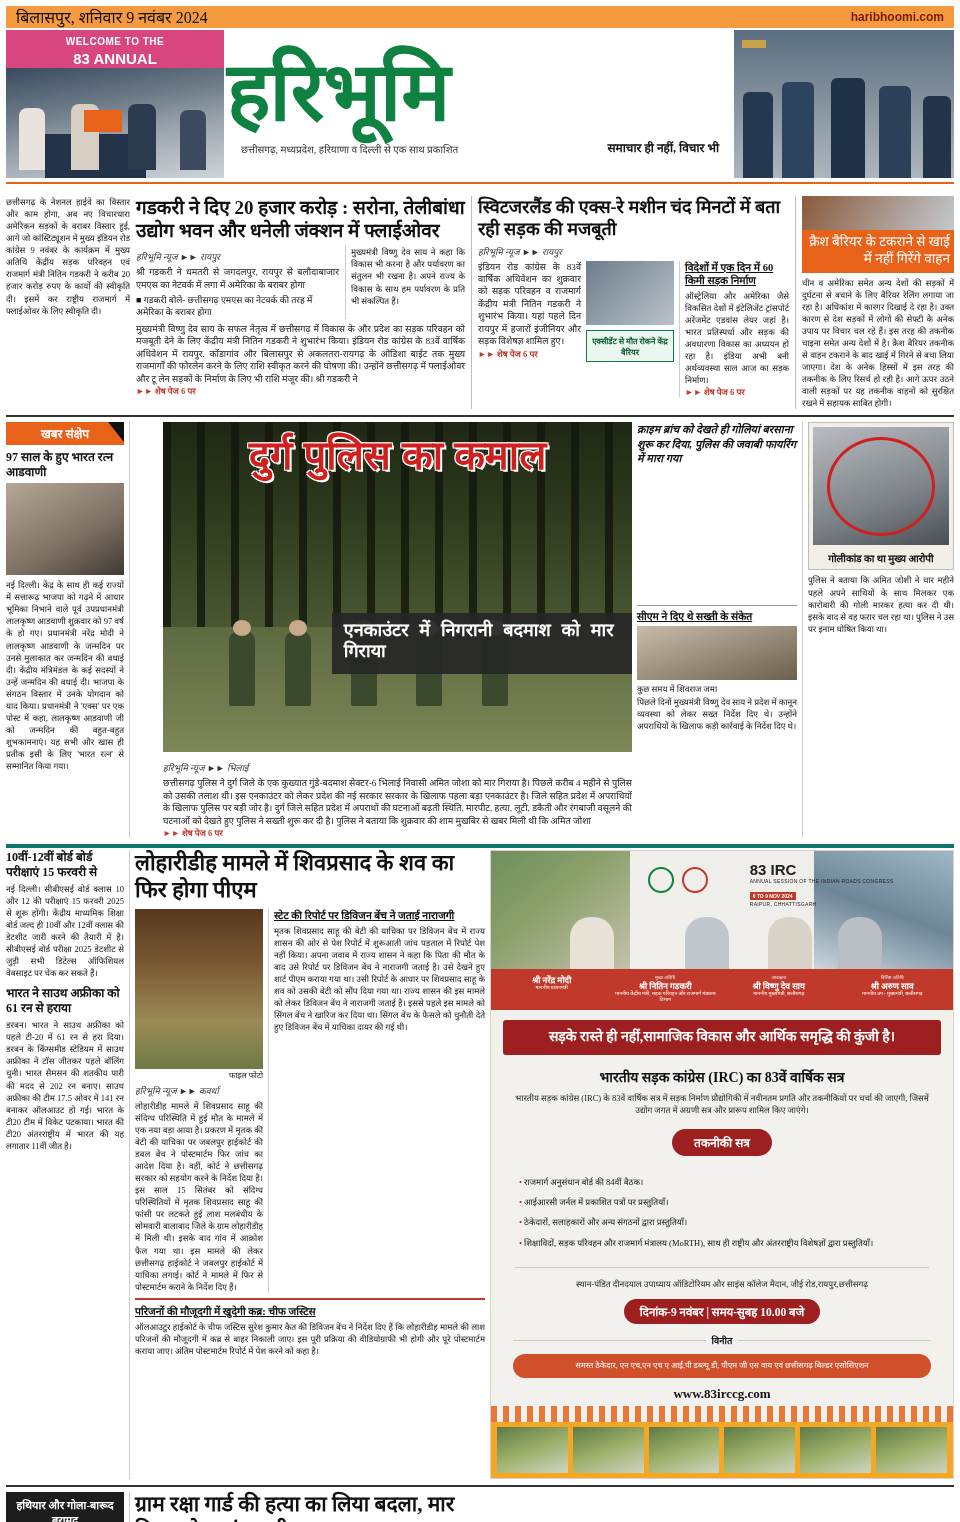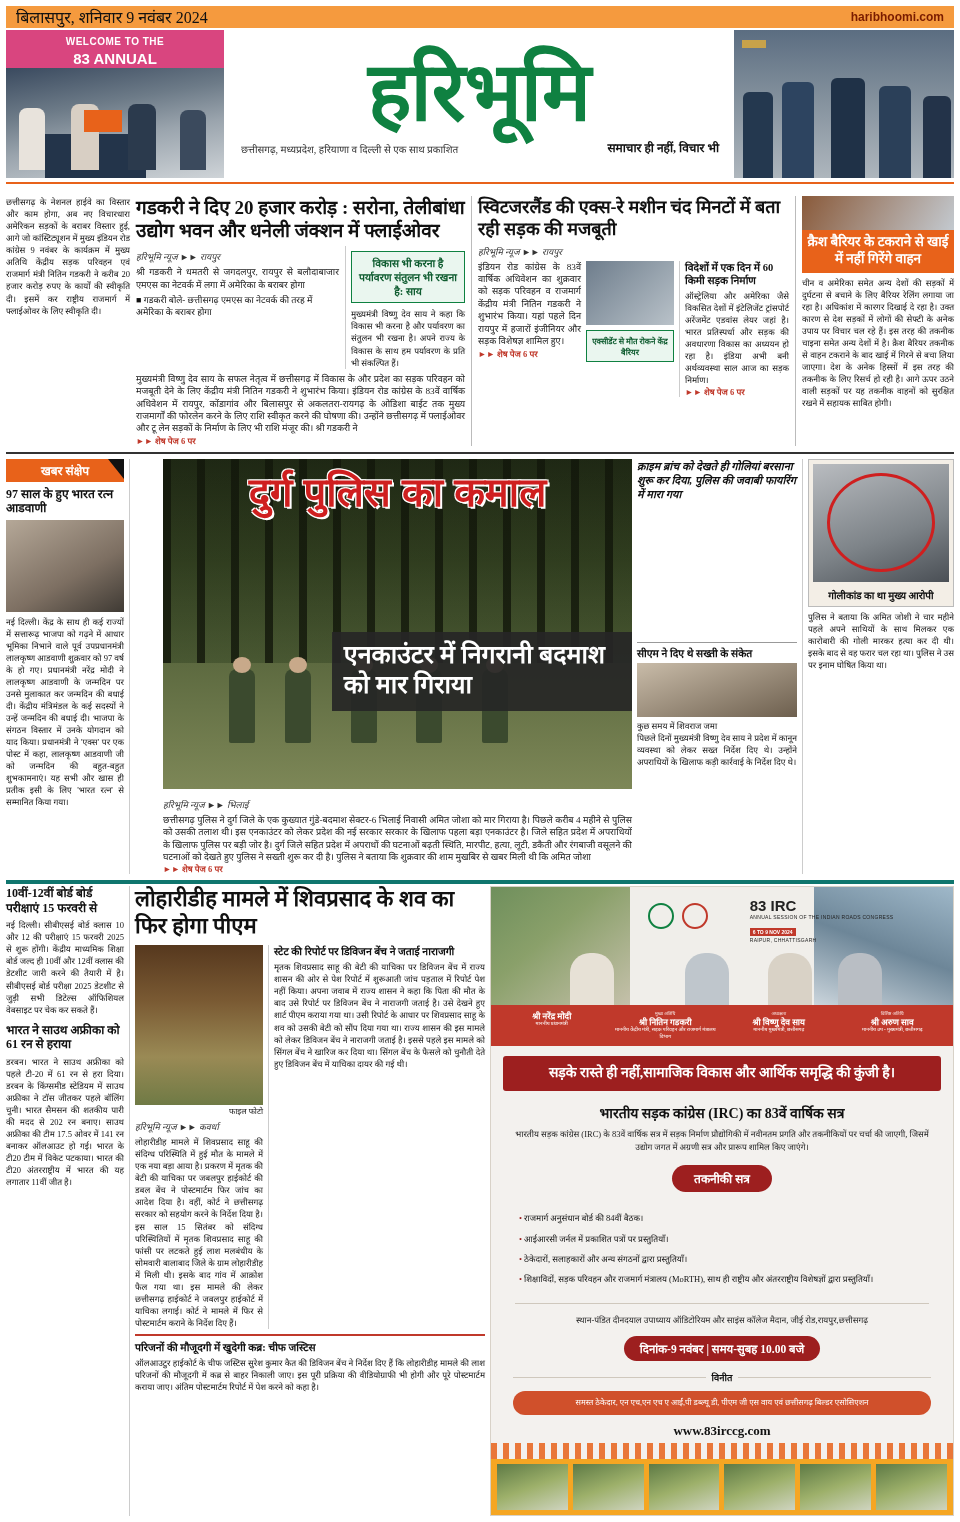--- a/index.html
+++ b/index.html
@@ -34,21 +34,21 @@
     position:absolute; left:0; right:0; bottom:0; height:110px;
     background: linear-gradient(170deg,#3a4a5f 0%,#6d7b88 35%,#9aa4ad 60%,#cfd4d8 100%);
   }
   .mh-left .podium { position:absolute; bottom:0; left:18%; width:46%; height:44px; background:#23344a; }
   .mh-left .fig1 { position:absolute; bottom:8px; left:6%; width:26px; height:62px; background:#e8e3dc; border-radius:8px 8px 0 0;}
   .mh-left .fig2 { position:absolute; bottom:8px; left:30%; width:28px; height:66px; background:#d8cfc4; border-radius:8px 8px 0 0;}
   .mh-left .fig3 { position:absolute; bottom:8px; left:56%; width:28px; height:66px; background:#2b3a4d; border-radius:8px 8px 0 0;}
   .mh-left .fig4 { position:absolute; bottom:8px; left:80%; width:26px; height:60px; background:#3b4a5d; border-radius:8px 8px 0 0;}
   .mh-left .orangefile { position:absolute; bottom:46px; left:36%; width:38px; height:22px; background:#e8621a; }
 
-  .mh-center { flex:1; display:flex; flex-direction:column; justify-content:center; align-items:center; }
+  .mh-center { flex:1; display:flex; flex-direction:column; justify-content:center; align-items:flex-start; }
   .logo {
     font-family:"Liberation Sans",sans-serif; font-weight:700;
     font-size: 82px; line-height:.98; color:#0f8141; letter-spacing:-1px;
   }
   .mh-sub { width:100%; display:flex; justify-content:space-between; align-items:flex-end; padding:6px 12px 0 14px; }
   .mh-sub .left { font-size:10px; color:#333; }
   .mh-sub .right { font-size:12px; font-weight:700; color:#111; }
 
   .mh-right { width: 220px; background:#2a3a4c; position:relative; overflow:hidden; }
   .mh-right .sky { position:absolute; inset:0; background:linear-gradient(180deg,#5b6d81 0%,#7e8c99 40%,#aeb6bd 100%); }
@@ -71,21 +71,21 @@
     font-size:19px; font-weight:700; line-height:1.22; color:#111;
     font-family:"Liberation Serif",serif;
   }
   .hl2 { font-size:18px; font-weight:700; line-height:1.24; }
   .byline { font-size:9px; font-style:italic; color:#333; margin:4px 0 3px; }
   .body-txt { font-size:9.2px; line-height:1.35; text-align:justify; color:#1a1a1a; }
   .bullet { font-size:9px; line-height:1.32; margin-top:4px; }
   .more { color:#c0392b; font-weight:700; font-size:8.5px; }
 
   .orange-head {
-    background:#e8621a; color:#fff; text-align:center; font-weight:700;
+    background:#e8621a; color:#fff; text-align:right; font-weight:400;
     font-size:13.5px; line-height:1.25; padding:4px 4px 5px;
   }
   .greenbox {
     border:1px solid #0f8141; background:#eaf6ef; text-align:center;
     font-weight:700; font-size:10.5px; color:#0f5c30; padding:4px 3px; margin:5px 0;
   }
 
   .thumb { width:100%; background:#8c9aa6; display:block; }
   .thumb.t1 { height:64px; background:linear-gradient(135deg,#6e7d8c,#b9c2c9); }
 
@@ -112,22 +112,22 @@
   .cop { position:absolute; bottom:14%; width:26px; height:74px; background:#3b4a2e; border-radius:8px 8px 2px 2px;}
   .cop .head{ position:absolute; top:-12px; left:4px; width:18px;height:16px;background:#c8a98a;border-radius:50%;}
   .redtitle {
     position:absolute; top:4px; left:10px; right:10px; text-align:center;
     font-size:40px; font-weight:700; color:#cf1f1f; letter-spacing:0px;
     text-shadow: 2px 2px 0 #fff, -1px -1px 0 #fff, 1px -1px 0 #fff, -1px 1px 0 #fff;
     font-family:"Liberation Sans",sans-serif;
   }
   .dark-overlay {
     position:absolute; left:36%; right:0; bottom:78px; background:rgba(38,38,38,.92);
-    color:#fff; padding:8px 12px 10px; font-size:25px; font-weight:700; line-height:1.22;
-    font-family:Liberation Serif, serif;
+    color:#fff; padding:8px 12px 10px; font-size:18px; font-weight:700; line-height:1.22;
+    font-family:Liberation Mono, monospace;
   }
   .s2-right { width:160px; }
   .s2-farright { width:152px; border-left:1px solid #ccc; padding-left:5px; }
 
   .quote-txt { font-size:11px; font-weight:700; font-style:italic; line-height:1.3; color:#111; }
   .mug { border:1px solid #bbb; background:#f3eee6; padding:4px; }
   .mug .img { width:100%; height:118px; background:linear-gradient(160deg,#b9bcc0,#7d8388 60%,#4a4f55); position:relative; }
   .mug .img .circ { position:absolute; inset:8% 10%; border:3px solid #cf1f1f; border-radius:50%; }
   .mug .cap { font-size:10px; font-weight:700; text-align:center; margin-top:6px; }
 
@@ -203,21 +203,21 @@
 
   
   .sec4 { display:flex; gap:5px; margin-top:6px; border-top:2px solid #333; padding-top:5px; }
   .s4-left { width:124px; border-right:1px solid #ccc; padding-right:5px;}
   .s4-mid { width:350px; }
   .darkbadge {
     background:#1d1d1d; color:#fff; text-align:center; font-weight:700;
     font-size:11px; line-height:1.35; padding:6px 4px;
   }
   .tiny { font-size:8.5px; line-height:1.42; text-align:justify; }
-  .kicker { font-size:10.5px; font-weight:700; line-height:1.25; margin-bottom:3px;}
+  .kicker { font-size:10.5px; font-weight:700; line-height:1.25; margin-bottom:3px;text-decoration:underline;}
   .redline { border-top:2px solid #c0392b; margin:5px 0;}
   ul { list-style:none; }
   .ad-list li::before { content:"•  "; color:#9d1f1f; }
 </style>
 </head>
 <body>
 
 <div class="page">
 
   <div class="topbar">
@@ -266,21 +266,20 @@
 
     <div class="lead-col2">
       <div class="hl1">गडकरी ने दिए 20 हजार करोड़ : सरोना, तेलीबांधा उद्योग भवन और धनेली जंक्शन में फ्लाईओवर</div>
       <div style="display:flex; gap:6px; margin-top:4px;">
         <div style="flex:1;">
           <div class="byline">हरिभूमि न्यूज ►► रायपुर</div>
           <div class="body-txt">श्री गडकरी ने धमतरी से जगदलपुर, रायपुर से बलौदाबाजार एमएस का नेटवर्क में लगा में अमेरिका के बराबर होगा</div>
           <div class="bullet">■ गडकरी बोले- छत्तीसगढ़ एमएस का नेटवर्क की तरह में अमेरिका के बराबर होगा</div>
         </div>
         <div style="width:120px; border-left:1px solid #ccc; padding-left:5px;">
-          <div class="greenbox">विकास भी करना है पर्यावरण संतुलन भी रखना है: साय</div>
           <div class="tiny">मुख्यमंत्री विष्णु देव साय ने कहा कि विकास भी करना है और पर्यावरण का संतुलन भी रखना है। अपने राज्य के विकास के साथ हम पर्यावरण के प्रति भी संकल्पित हैं।</div>
         </div>
       </div>
       <div class="body-txt" style="margin-top:4px;">मुख्यमंत्री विष्णु देव साय के सफल नेतृत्व में छत्तीसगढ़ में विकास के और प्रदेश का सड़क परिवहन को मजबूती देने के लिए केंद्रीय मंत्री नितिन गडकरी ने शुभारंभ किया। इंडियन रोड कांग्रेस के 83वें वार्षिक अधिवेशन में रायपुर, कोंडागांव और बिलासपुर से अकलतरा-रायगढ़ के ओडिशा बाईट तक मुख्य राजमार्गों की फोरलेन करने के लिए राशि स्वीकृत करने की घोषणा की। उन्होंने छत्तीसगढ़ में फ्लाईओवर और टू लेन सड़कों के निर्माण के लिए भी राशि मंजूर की। श्री गडकरी ने</div>
       <div class="more">►► शेष पेज 6 पर</div>
     </div>
 
     <div class="lead-col3">
       <div class="hl2">स्विटजरलैंड की एक्स-रे मशीन चंद मिनटों में बता रही सड़क की मजबूती</div>
       <div class="byline">हरिभूमि न्यूज ►► रायपुर</div>

